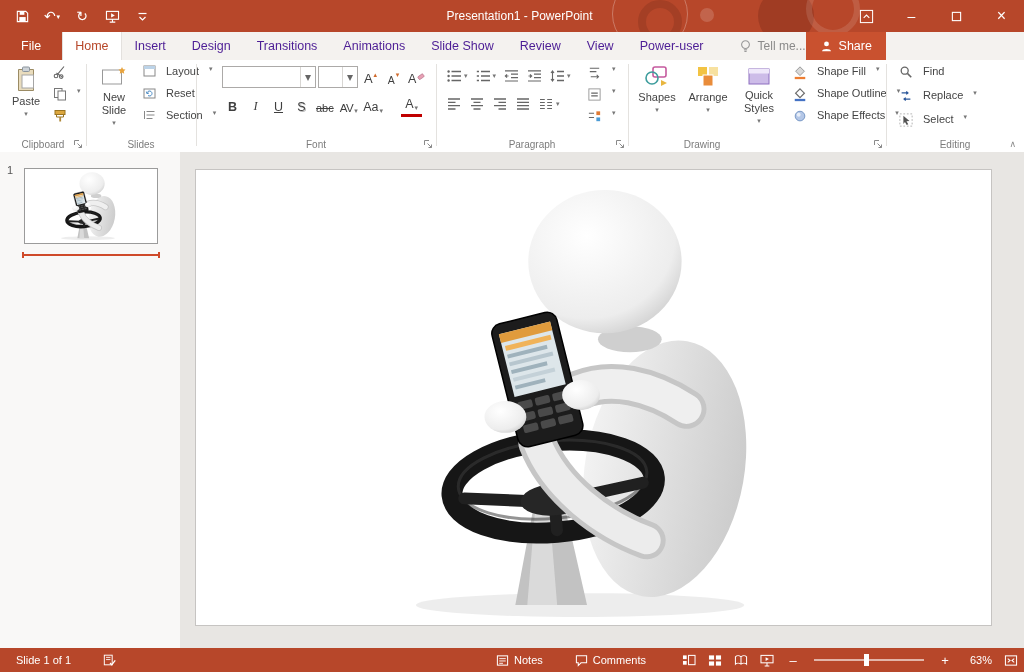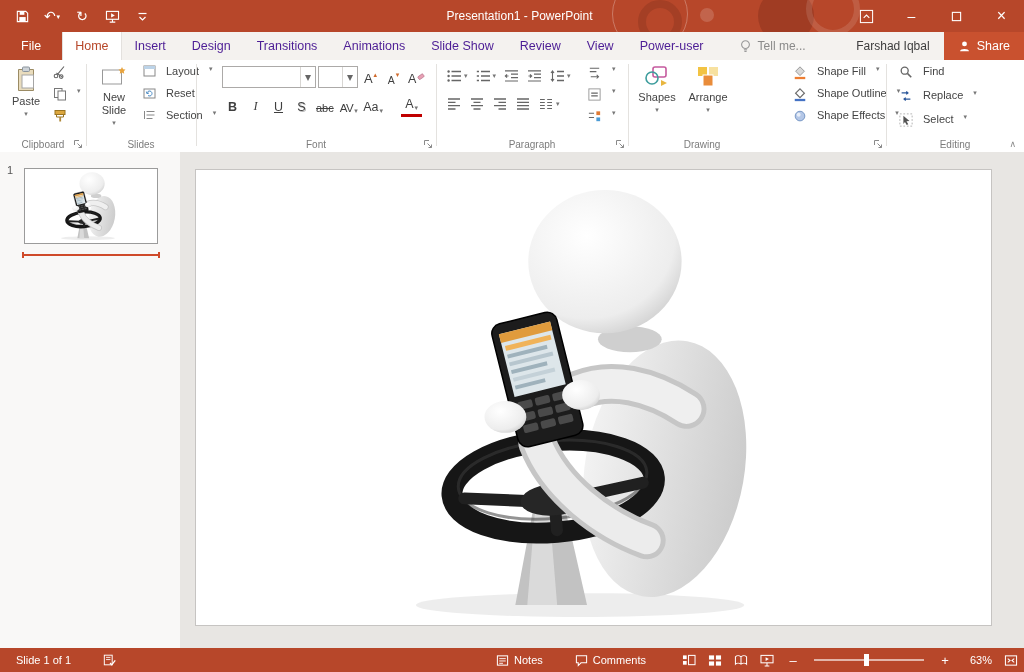--- a/index.html
+++ b/index.html
@@ -224,23 +224,20 @@
     </div>
 
   <div class="tellme">
     <svg width="13" height="14" viewBox="0 0 14 15">
       <circle cx="7" cy="6" r="4.2" fill="none" stroke="#9a9a9a" stroke-width="1.2"></circle>
       <path d="M5.3 11.5 h3.4 M5.8 13.3 h2.4" stroke="#9a9a9a" stroke-width="1.2"></path>
     </svg>
     <span>Tell me...</span>
   </div>
 
-  <div class="username">
-      <span>Farshad Iqbal</span>
-    </div>
 
   <div class="share-btn">
     <svg width="13" height="13" viewBox="0 0 14 14">
       <circle cx="7" cy="4.2" r="2.6" fill="#fff"></circle>
       <path d="M2.2 12.2 c0-3.4 9.6-3.4 9.6 0 z" fill="#fff"></path>
     </svg>
     <span>Share</span>
   </div>
 </div>
 
@@ -499,20 +496,28 @@
     </div>
     <div class="bigbtn" style="left:56px;top:2px;width:48px">
       <svg width="24" height="24" viewBox="0 0 24 24">
         <rect x="2" y="2" width="9" height="9" fill="#f2c343"></rect>
         <rect x="13" y="2" width="9" height="9" fill="#f7e1a0"></rect>
         <rect x="7" y="10" width="10" height="11" fill="#e98c3a" stroke="#fff"></rect>
       </svg>
       <span>Arrange</span>
       <span class="dd">▾</span>
     </div>
+    <div class="bigbtn" style="left:108px;top:2px;width:46px">
+      <svg width="24" height="22" viewBox="0 0 24 22">
+        <rect x="2" y="4" width="20" height="15" fill="#cdbce8" stroke="#8d6fc0"></rect>
+        <rect x="2" y="4" width="20" height="4.5" fill="#efe8fa"></rect>
+      </svg>
+      <span>Quick Styles</span>
+      <span class="dd">▾</span>
+    </div>
     <div class="minicol" style="left:162px;top:5px">
       <div class="rbtn">
         <svg width="14" height="15" viewBox="0 0 16 17">
           <path d="M8 2 L13 7 L8 12 L3 7 Z" fill="#d9d9d9" stroke="#8f8f8f"></path>
           <rect x="2" y="13.5" width="12" height="2.6" fill="#ed7d31"></rect>
         </svg>
         <span>Shape Fill</span>
         <span class="dd">▾</span>
       </div>
       <div class="rbtn">

